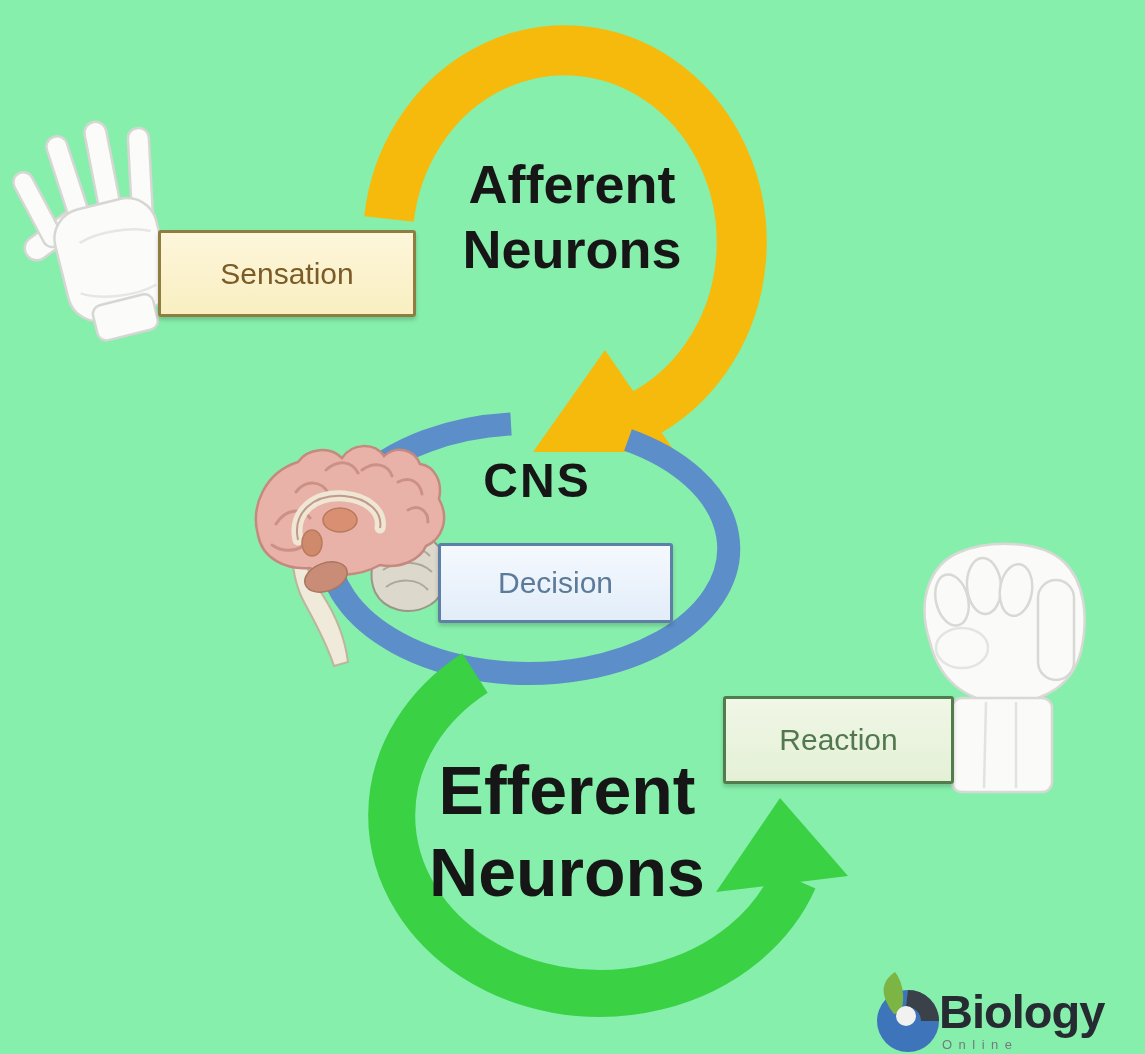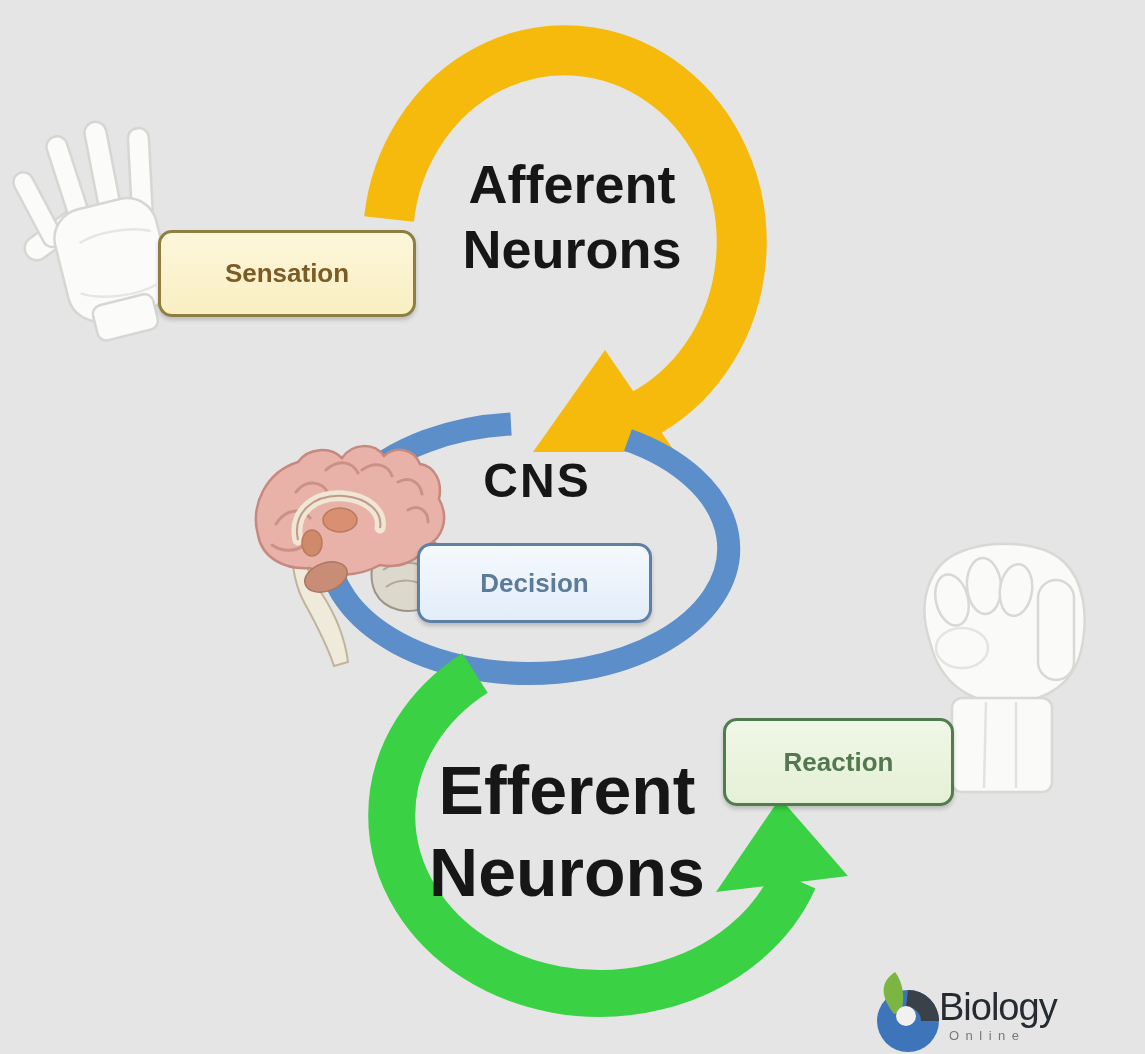--- a/index.html
+++ b/index.html
@@ -1,67 +1,66 @@
 <!DOCTYPE html>
 <html><head>
 <meta charset="utf-8">
 <style>
   html,body{margin:0;padding:0;}
   body{font-family:"Liberation Sans", sans-serif;}
   #canvas{
     position:relative;
     width:1145px;height:1054px;
-    background:#e5e5e5;
+    background:#86efac;
     overflow:hidden;
   }
   #art{position:absolute;left:0;top:0;}
   .heading{
     position:absolute;
     font-weight:bold;
     color:#161616;
     text-align:center;
     line-height:1.2;
     letter-spacing:0px;
   }
   #afferent-heading{left:407px;top:152px;width:330px;font-size:54px;}
   #cns-heading{left:437px;top:452px;width:200px;font-size:48px;letter-spacing:2px;}
   #efferent-heading{left:402px;top:750px;width:330px;font-size:68px;}
   .tagbox{
     position:absolute;
     display:flex;align-items:center;justify-content:center;
-    border-radius:14px;
+    border-radius:3px;
     box-shadow:0 3px 4px rgba(0,0,0,0.18);
-    font-size:26px;
-    font-weight:bold;
+    font-size:30px;
   }
   #sensation-box{
     left:158px;top:230px;width:252px;height:81px;
     background:linear-gradient(#FDF6DA,#F9EFC2);
     border:3px solid #8F7E42;
     color:#7B5B26;
   }
   #decision-box{
-    left:417px;top:543px;width:229px;height:74px;
+    left:438px;top:543px;width:229px;height:74px;
     background:linear-gradient(#F5F9FE,#E2EDF9);
     border:3px solid #5E7FA6;
     color:#5C7A99;
   }
   #reaction-box{
-    left:723px;top:718px;width:225px;height:82px;
+    left:723px;top:696px;width:225px;height:82px;
     background:linear-gradient(#F0F7E6,#E4F0D6);
     border:3px solid #507D4B;
     color:#53784F;
   }
   #logo{position:absolute;left:868px;top:972px;width:240px;height:80px;}
   #logo-text{position:absolute;left:71px;top:16px;}
   #logo-brand{
-    font-size:38px;font-weight:normal;color:#262B31;letter-spacing:-1px;line-height:1;
+    font-size:47px;font-weight:bold;color:#262B31;letter-spacing:-1px;line-height:1;
   }
   #logo-subtitle{
-    font-size:13px;color:#74797E;letter-spacing:6.5px;margin-top:2px;margin-left:10px;
+    font-size:13px;color:#74797E;letter-spacing:6.5px;margin-top:2px;margin-left:3px;
   }
 </style>
 </head>
 <body>
 
 <div id="canvas">
 
   <svg id="art" width="1145" height="1054" viewBox="0 0 1145 1054">
 
     <g>

